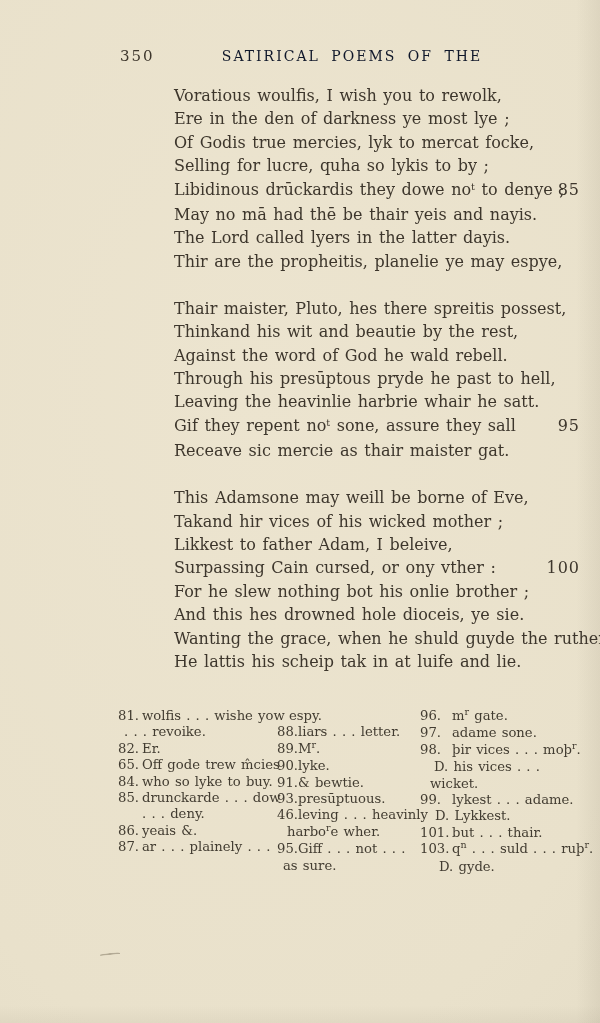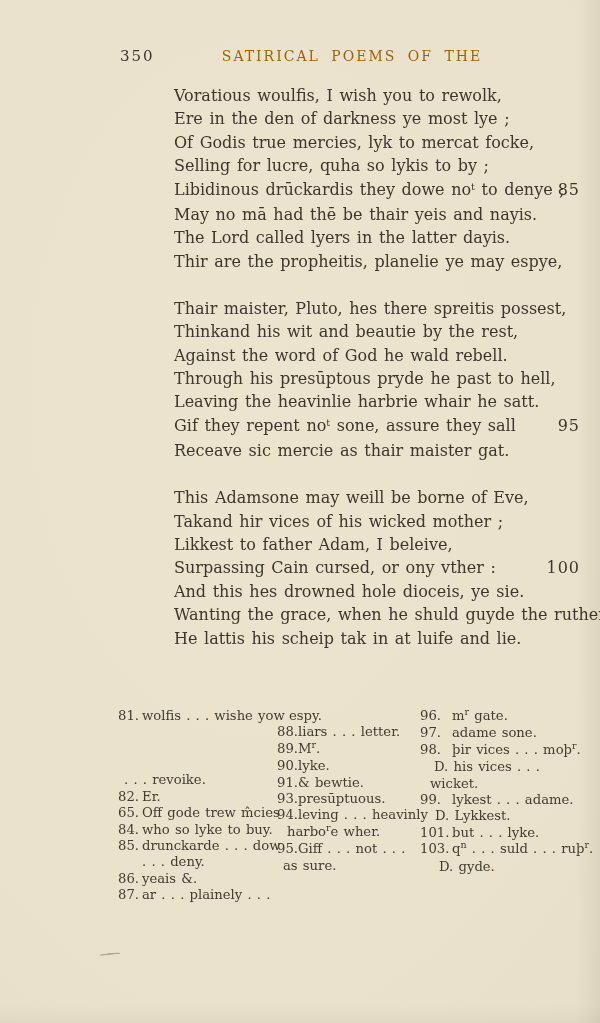--- a/index.html
+++ b/index.html
@@ -10,21 +10,21 @@
     font-family:"DejaVu Serif","Liberation Serif",serif;
     color:#3d362c;
   }
   .edge-right{position:absolute;right:0;top:0;width:24px;height:100%;
     background:linear-gradient(to right, rgba(115,105,85,0), rgba(115,105,85,0.10));}
   .edge-bottom{position:absolute;left:0;bottom:0;width:100%;height:18px;
     background:linear-gradient(to bottom, rgba(115,105,85,0), rgba(115,105,85,0.07));}
 
   .page-number{position:absolute;left:120px;top:47px;font-size:15px;letter-spacing:2px;}
   .running-header{position:absolute;left:352px;top:48px;transform:translateX(-50%);
-    font-size:14px;letter-spacing:2px;word-spacing:5px;white-space:nowrap;color:#a16207;}
+    font-size:14px;letter-spacing:2px;word-spacing:5px;white-space:nowrap;color:#0f172a;}
 
   .poem{position:absolute;left:174px;top:84px;width:408px;
     font-size:16px;line-height:23.4px;word-spacing:1.5px;}
   .stanza{margin-bottom:23.5px;}
   .pline{position:relative;white-space:nowrap;}
   .lineno{position:absolute;right:2px;top:0;letter-spacing:1px;}
   .sup{font-size:9.5px;position:relative;top:-5px;}
 
   .footnotes{position:absolute;top:708px;left:0;width:600px;
     font-size:13.2px;line-height:16.4px;word-spacing:1px;color:#423c31;}
@@ -71,57 +71,58 @@
       <div class="pline"><span>Through his presūptous pryde he past to hell,</span></div>
       <div class="pline"><span>Leaving the heavinlie harbrie whair he satt.</span></div>
       <div class="pline"><span>Gif they repent no</span><span class="sup">t</span><span> sone, assure they sall</span><span class="lineno">95</span></div>
       <div class="pline"><span>Receave sic mercie as thair maister gat.</span></div>
     </div>
     <div class="stanza">
       <div class="pline"><span>This Adamsone may weill be borne of Eve,</span></div>
       <div class="pline"><span>Takand hir vices of his wicked mother ;</span></div>
       <div class="pline"><span>Likkest to father Adam, I beleive,</span></div>
       <div class="pline"><span>Surpassing Cain cursed, or ony vther :</span><span class="lineno">100</span></div>
+      <div class="pline"><span>For he slew nothing bot his onlie brother ;</span></div>
       <div class="pline"><span>And this hes drowned hole dioceis, ye sie.</span></div>
       <div class="pline"><span>Wanting the grace, when he shuld guyde the ruther,</span></div>
       <div class="pline"><span>He lattis his scheip tak in at luife and lie.</span></div>
     </div>
   </div>
 
 <div class="footnotes" id="footnotes">
     <div class="fn-col fn-col-0">
       <div class="fn-line"><span class="fn-num">81.</span><span>wolfis . . . wishe yow</span></div>
-      <div class="fn-line" style="padding-left: 6px; margin-top: 48px;"><span>. . . revoike.</span></div>
+      <div class="fn-line" style="padding-left: 6px;"><span>. . . revoike.</span></div>
       <div class="fn-line"><span class="fn-num">82.</span><span>Er.</span></div>
       <div class="fn-line"><span class="fn-num">65.</span><span>Off gode trew m̂cies</span></div>
       <div class="fn-line"><span class="fn-num">84.</span><span>who so lyke to buy.</span></div>
       <div class="fn-line"><span class="fn-num">85.</span><span>drunckarde . . . dow</span></div>
       <div class="fn-line" style="padding-left: 24px;"><span>. . . deny.</span></div>
       <div class="fn-line"><span class="fn-num">86.</span><span>yeais &amp;.</span></div>
       <div class="fn-line"><span class="fn-num">87.</span><span>ar . . . plainely . . .</span></div>
     </div>
     <div class="fn-col fn-col-1">
       <div class="fn-line" style="padding-left: 12px;"><span>espy.</span></div>
       <div class="fn-line"><span class="fn-num">88.</span><span>liars . . . letter.</span></div>
       <div class="fn-line"><span class="fn-num">89.</span><span>M</span><span class="sup">r</span><span>.</span></div>
       <div class="fn-line"><span class="fn-num">90.</span><span>lyke.</span></div>
       <div class="fn-line"><span class="fn-num">91.</span><span>&amp; bewtie.</span></div>
       <div class="fn-line"><span class="fn-num">93.</span><span>presūptuous.</span></div>
-      <div class="fn-line"><span class="fn-num">94.</span><span>leving . . . heavinly</span></div>
+      <div class="fn-line"><span class="fn-num">46.</span><span>leving . . . heavinly</span></div>
       <div class="fn-line" style="padding-left: 10px;"><span>harbo</span><span class="sup">r</span><span>e wher.</span></div>
       <div class="fn-line"><span class="fn-num">95.</span><span>Giff . . . not . . .</span></div>
       <div class="fn-line" style="padding-left: 6px;"><span>as sure.</span></div>
     </div>
     <div class="fn-col fn-col-2">
       <div class="fn-line"><span class="fn-num">96.</span><span>m</span><span class="sup">r</span><span> gate.</span></div>
       <div class="fn-line"><span class="fn-num">97.</span><span>adame sone.</span></div>
       <div class="fn-line"><span class="fn-num">98.</span><span>þir vices . . . moþ</span><span class="sup">r</span><span>.</span></div>
       <div class="fn-line" style="padding-left: 14px;"><span>D. his vices . . .</span></div>
       <div class="fn-line" style="padding-left: 10px;"><span>wicket.</span></div>
       <div class="fn-line"><span class="fn-num">99.</span><span>lykest . . . adame.</span></div>
       <div class="fn-line" style="padding-left: 15px;"><span>D. Lykkest.</span></div>
-      <div class="fn-line"><span class="fn-num">101.</span><span>but . . . lyke.</span></div>
+      <div class="fn-line"><span class="fn-num">101.</span><span>but . . . thair.</span></div>
       <div class="fn-line"><span class="fn-num">103.</span><span>q</span><span class="sup">n</span><span> . . . suld . . . ruþ</span><span class="sup">r</span><span>.</span></div>
       <div class="fn-line" style="padding-left: 19px;"><span>D. gyde.</span></div>
     </div>
   </div>
 
 <div class="pencil-mark"></div>
 
 </body></html>

